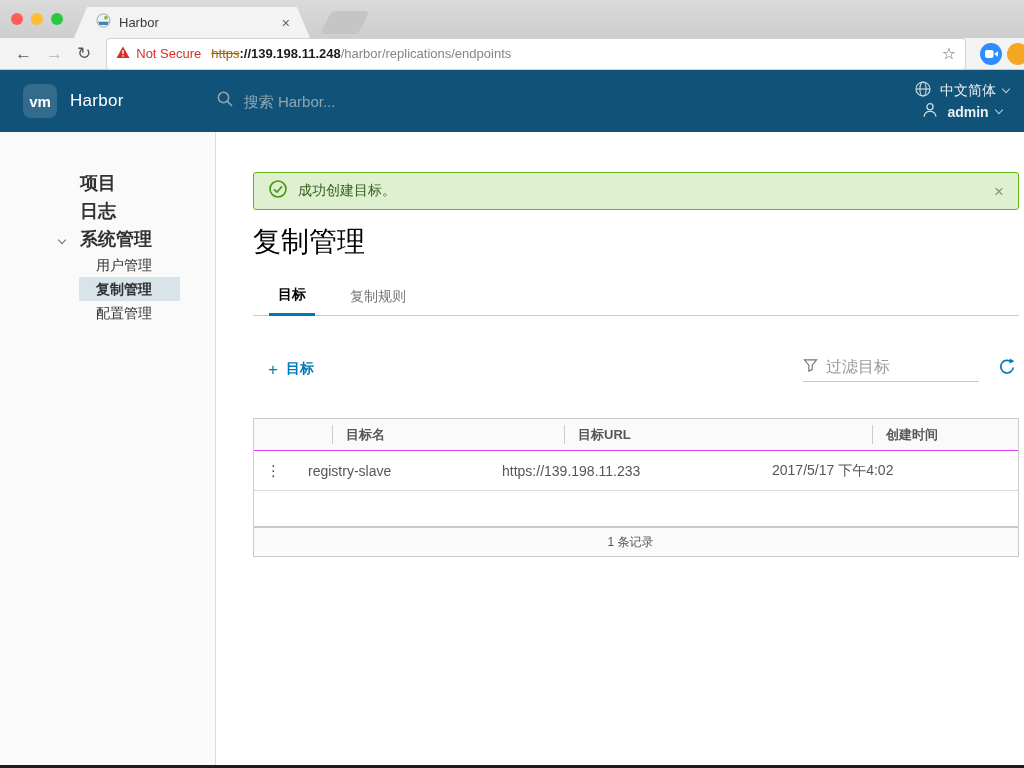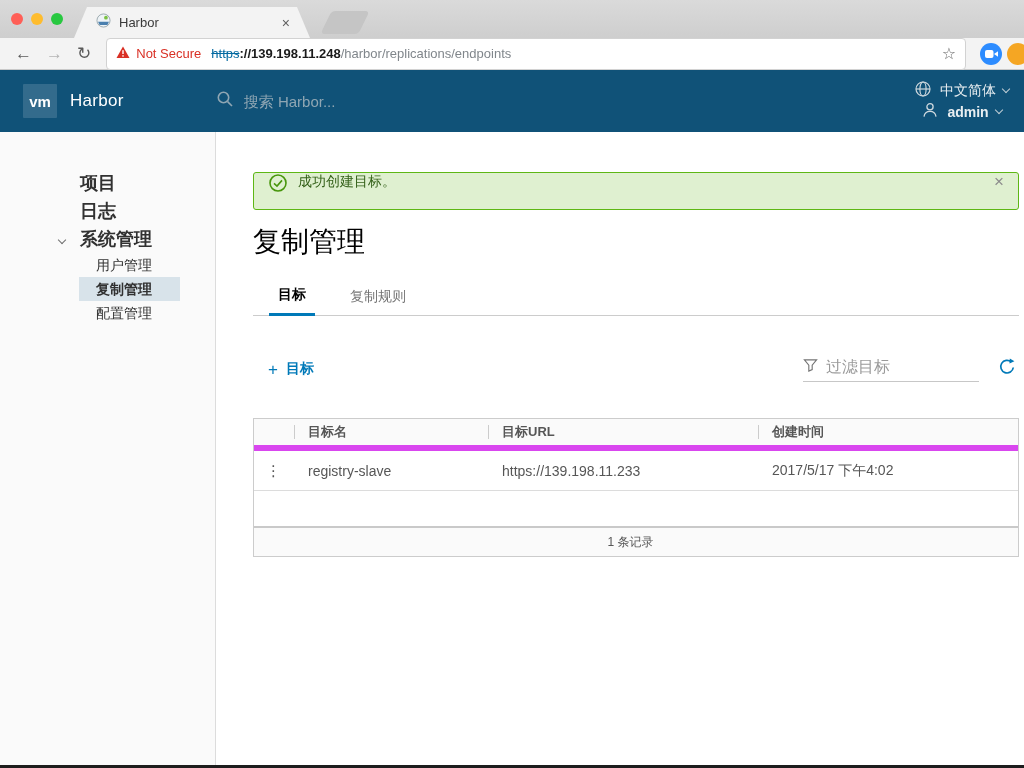--- a/index.html
+++ b/index.html
@@ -21,32 +21,32 @@
   .newtab { position:absolute; left:326px; top:11px; width:38px; height:23px; background:#c5c5c5;
             border-radius:4px; transform:skewX(-26deg); }
 
   .addr { height:32px; background:#f3f3f3; display:flex; align-items:center; padding:0 8px;
           border-bottom:1px solid #c9c9c9; }
   .navbtn { font-size:17px; color:#5a5a5a; margin:0 7px; line-height:1; }
   .navbtn.disabled { color:#b3b3b3; }
   .urlbar { flex:1; height:32px; background:#fff; border:1px solid #d2d2d2; border-radius:4px;
             display:flex; align-items:center; padding:0 9px; margin:0 8px; font-size:13px; overflow:hidden; white-space:nowrap; }
   .notsecure { color:#d93025; margin:0 10px 0 6px; }
-  .scheme { color:#0369a1; text-decoration:line-through; }
+  .scheme { color:#a16207; text-decoration:line-through; }
   .host { color:#1b1b1b; font-weight:700; }
   .path { color:#80868b; }
   .urlstar { margin-left:auto; color:#6e6e6e; font-size:16px; line-height:1; }
   .ext { width:22px; height:22px; border-radius:50%; display:flex; align-items:center; justify-content:center; flex:0 0 auto; }
   .ext-blue { background:#2d8cff; margin:0 5px 0 6px; }
   .ext-orange { background:#f5a623; margin-right:-13px; }
 
   
   .appheader { height:62px; background:#105278; display:flex; align-items:center; color:#fff; }
   .brandlink { display:flex; align-items:center; }
-  .logo { width:34px; height:34px; margin-left:23px; background:rgba(255,255,255,.15); border-radius:1px;
+  .logo { width:34px; height:34px; margin-left:23px; background:rgba(255,255,255,.15); border-radius:8px;
           display:flex; align-items:center; justify-content:center; font-weight:700; font-size:15px; color:#fff; }
   .appname { margin-left:13px; font-size:17px; letter-spacing:.3px; }
   .searchbox { display:flex; align-items:center; margin-left:92px; }
   .searchinput { background:transparent; border:none; outline:none; color:#fff; font-size:15px; margin-left:10px; width:230px;
                  font-family:"Liberation Sans","DejaVu Sans",sans-serif; }
   .searchinput::placeholder { color:#8fa6b3; }
   .headright { margin-left:auto; display:flex; align-items:center; margin-right:15px;flex-direction:column; }
   .headitem { display:flex; align-items:center; margin-left:24px; font-size:14px; color:#e8eef1; }
   .headitem .lbl { margin:0 7px 0 8px; }
   .user-label { font-weight:700; }
@@ -60,21 +60,21 @@
              color:#313131; font-weight:600; }
   .nav-caret { position:absolute; left:59px; top:12px; width:6px; height:6px;
                border-right:1.4px solid #6e6e6e; border-bottom:1.4px solid #6e6e6e; transform:rotate(45deg); }
   .nav-sub { display:block; margin-left:79px; width:101px; padding:3px 0 3px 17px; font-size:14px; line-height:18px;
              color:#313131; }
   .nav-sub.active { background:#d8e3ea; font-weight:700; }
 
   .main { flex:1; background:#fff; padding:40px 5px 0 37px; }
 
   .alert { height:38px; background:#dff0d0; border:1px solid #5eb715; border-radius:3px;
-           display:flex; align-items:flex-start; padding:0 14px; }
+           display:flex; align-items:center; padding:0 14px; }
   .alert-msg { margin-left:10px; font-size:14px; color:#35611a; }
   .alert-close { margin-left:auto; color:#8c8c8c; font-size:17px; line-height:1; }
 
   .pagetitle { font-size:28px; color:#000; font-weight:400; margin-top:13px; }
 
   .tabs { display:flex; align-items:flex-end; margin-top:25px; border-bottom:1px solid #ccc; padding-left:16px; }
   .tabitem { font-size:14px; padding:0 9px 9px; margin-right:26px; color:#747474; }
   .tabitem.active { color:#000; font-weight:600; border-bottom:3px solid #0079b8; margin-bottom:-1px; }
 
   .toolbar { display:flex; align-items:flex-end; margin-top:36px; min-height:30px; }
@@ -82,21 +82,21 @@
   .addbtn .plus { font-size:17px; font-weight:400; margin-right:8px; line-height:1; }
   .toolbar-right { margin-left:auto; display:flex; align-items:flex-end; }
   .filter { display:flex; align-items:center; border-bottom:1px solid #c7c7c7; padding-bottom:4px; width:176px; }
   .filterinput { border:none; outline:none; background:transparent; font-size:16px; color:#0f766e; margin-left:8px; width:142px;
                  font-family:Liberation Mono, monospace; }
   .filterinput::placeholder { color:#9a9a9a; }
   .refresh { margin-left:18px; margin-right:2px; padding-bottom:1px; }
 
   .grid { margin-top:36px; border:1px solid #ccc; }
   .grid-header, .grid-row { display:grid; grid-template-columns:40px 194px 270px 1fr; align-items:center; }
-  .grid-header { height:32px; background:#fafafa; border-bottom:6px solid #d946ef; }
+  .grid-header { height:32px; background:#fafafa; border-bottom:1px solid #d946ef;gap:38px; }
   .gh-cell { position:relative; height:100%; display:flex; align-items:center; padding-left:14px;
              font-size:13px; color:#565656; font-weight:600; }
   .gh-cell + .gh-cell::before { content:""; position:absolute; left:0; top:6px; bottom:6px; width:1px; background:#ccc; }
   .grid-row { height:40px; background:#fff; border-bottom:1px solid #dcdcdc; font-size:14px; color:#565656; }
   .gr-actions { text-align:center; font-size:15px; color:#565656; letter-spacing:1px; }
   .gr-cell { padding-left:14px; }
   .grid-empty { height:35px; background:#fff; }
   .grid-footer { border-top:2px solid #c9c9c9; height:30px; background:#fafafa; display:flex; align-items:center;
                  justify-content:center; padding-right:11px; font-size:12px; color:#565656; }
 

